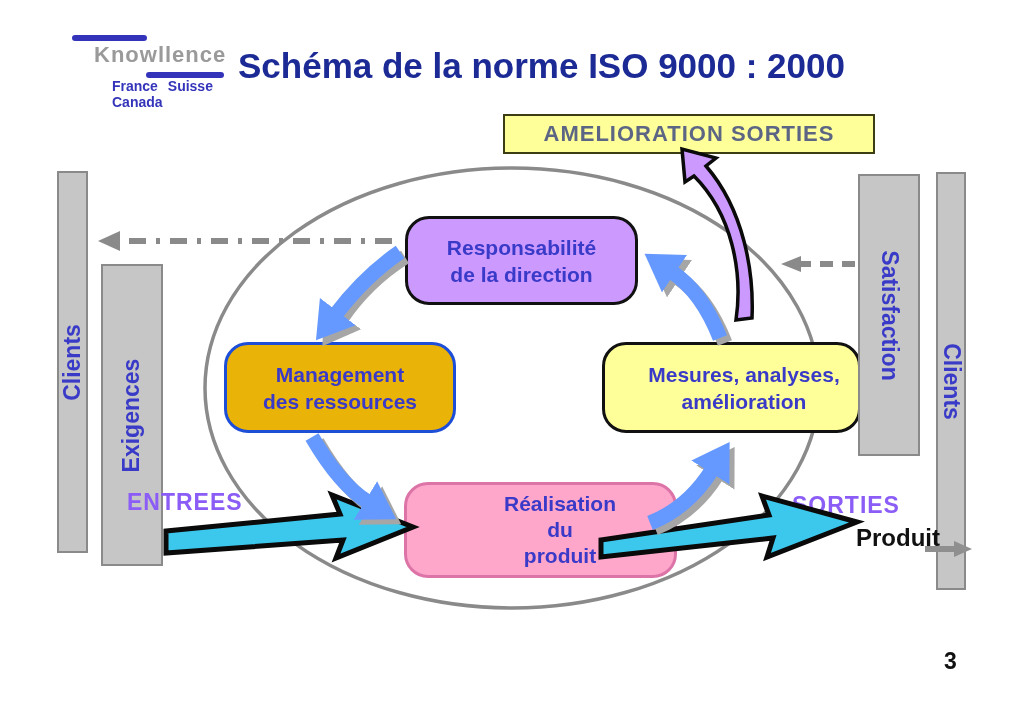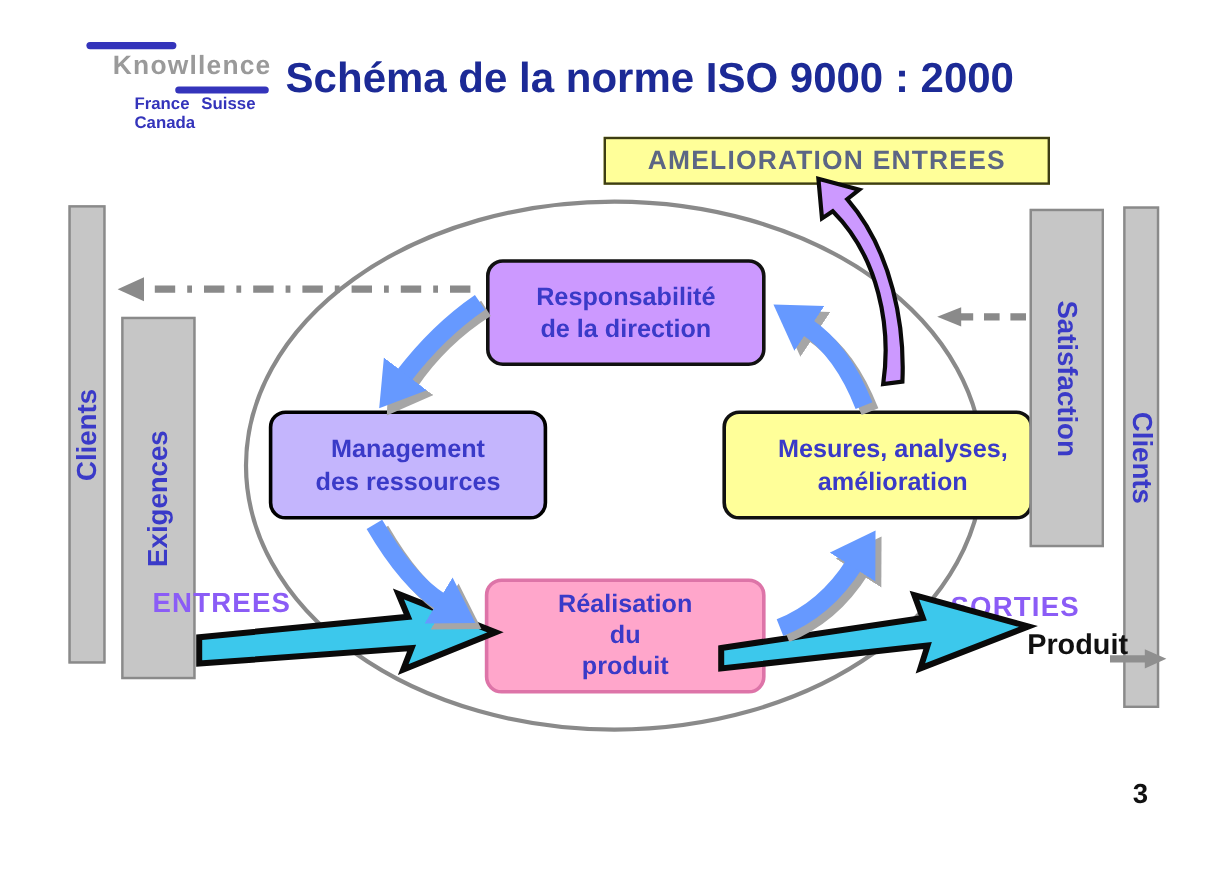--- a/index.html
+++ b/index.html
@@ -21,25 +21,25 @@
   .title{position:absolute;left:238px;top:46px;width:690px;
          font-size:35px;font-weight:bold;color:#1c2a96;letter-spacing:0px;}
 
   
   .banner{position:absolute;left:503px;top:114px;width:368px;height:36px;background:#ffff99;
           border:2px solid #3d3d14;display:flex;align-items:center;justify-content:center;
           font-size:22px;font-weight:bold;color:#5c6684;letter-spacing:1px;}
 
   
   .node{position:absolute;display:flex;align-items:center;justify-content:center;text-align:center;
-        border-radius:14px;font-weight:bold;font-size:21px;color:#3a3ac8;white-space:pre-line;line-height:27px;}
+        border-radius:24px;font-weight:bold;font-size:21px;color:#3a3ac8;white-space:pre-line;line-height:27px;}
   .node.purple{left:405px;top:216px;width:227px;height:83px;background:#cc99ff;border:3px solid #111;}
-  .node.green {left:224px;top:342px;width:226px;height:85px;background:#c4b5fd;border:3px solid #000000;}
+  .node.green {left:224px;top:342px;width:226px;height:85px;background:#eab308;border:3px solid #1d4ed8;}
   .node.yellow{left:602px;top:342px;width:228px;height:85px;background:#ffff99;border:3px solid #111;padding-left:25px;}
-  .node.pink  {left:404px;top:482px;width:228px;height:90px;background:#ffa6cb;border:3px solid #dd74a8;line-height:26px;}
+  .node.pink  {left:404px;top:482px;width:228px;height:90px;background:#ffa6cb;border:3px solid #dd74a8;line-height:26px;padding-left:39px;}
 
   
   .vbar{position:absolute;background:#c6c6c6;border:2px solid #8a8a8a;
         display:flex;align-items:center;justify-content:center;}
   .vbar span{font-size:23px;font-weight:bold;color:#3a3ac8;white-space:nowrap;}
   .rot-ccw span{transform:rotate(-90deg);}
   .rot-cw  span{transform:rotate(90deg);}
   #bar-clients-left {left:57px; top:171px;width:27px;height:378px;}
   #bar-exigences    {left:101px;top:264px;width:58px;height:298px;}
   #bar-satisfaction {left:858px;top:174px;width:58px;height:278px;}
@@ -74,21 +74,21 @@
   <div id="content">
     <div class="logo">
       <div class="bar1"></div>
       <div class="brand">Knowllence</div>
       <div class="bar2"></div>
       <div class="tagline">France Suisse Canada</div>
     </div>
 
     <div class="title">Schéma de la norme ISO 9000 : 2000</div>
 
-    <div class="banner">AMELIORATION ENTREES</div>
+    <div class="banner">AMELIORATION SORTIES</div>
 
     <div class="node purple">Responsabilité
 de la direction</div>
     <div class="node green">Management
 des ressources</div>
     <div class="node yellow">Mesures, analyses,
 amélioration</div>
     <div class="node pink">Réalisation
 du
 produit</div>

